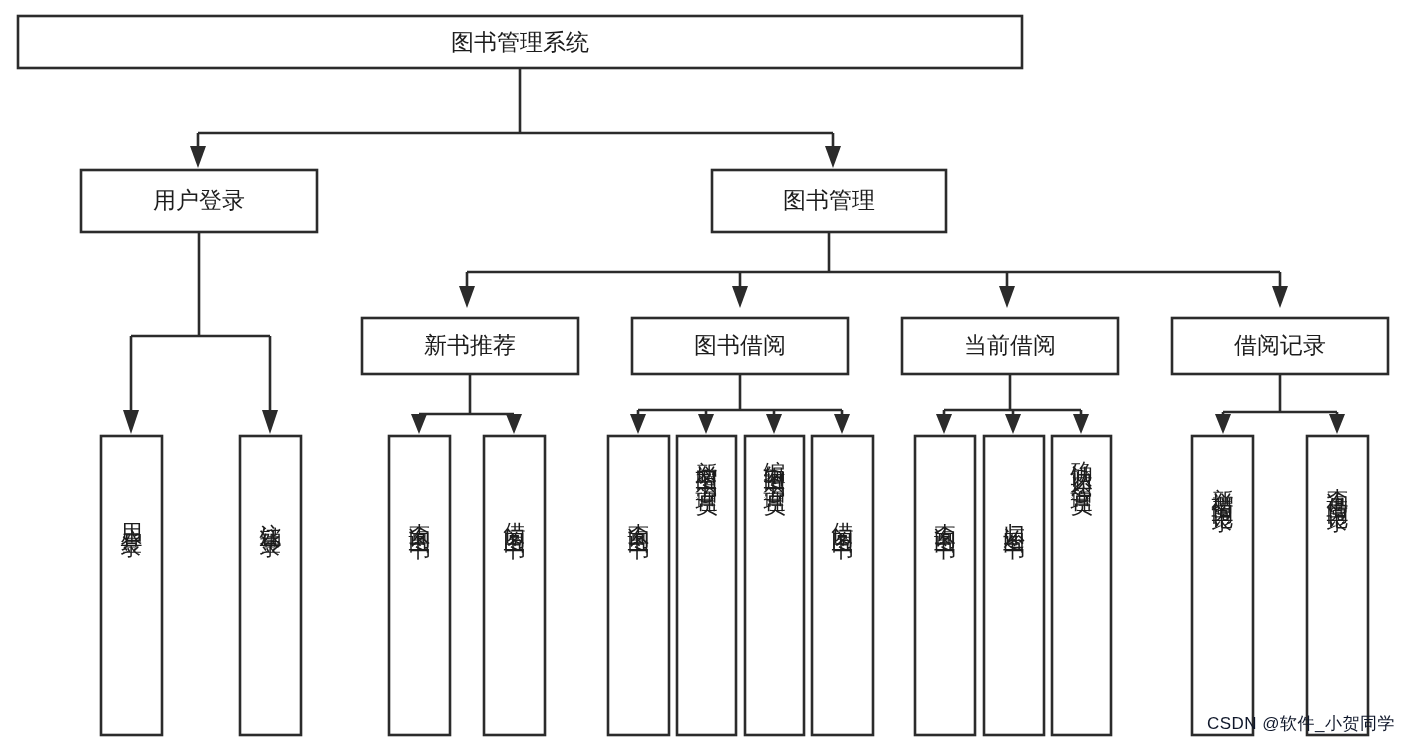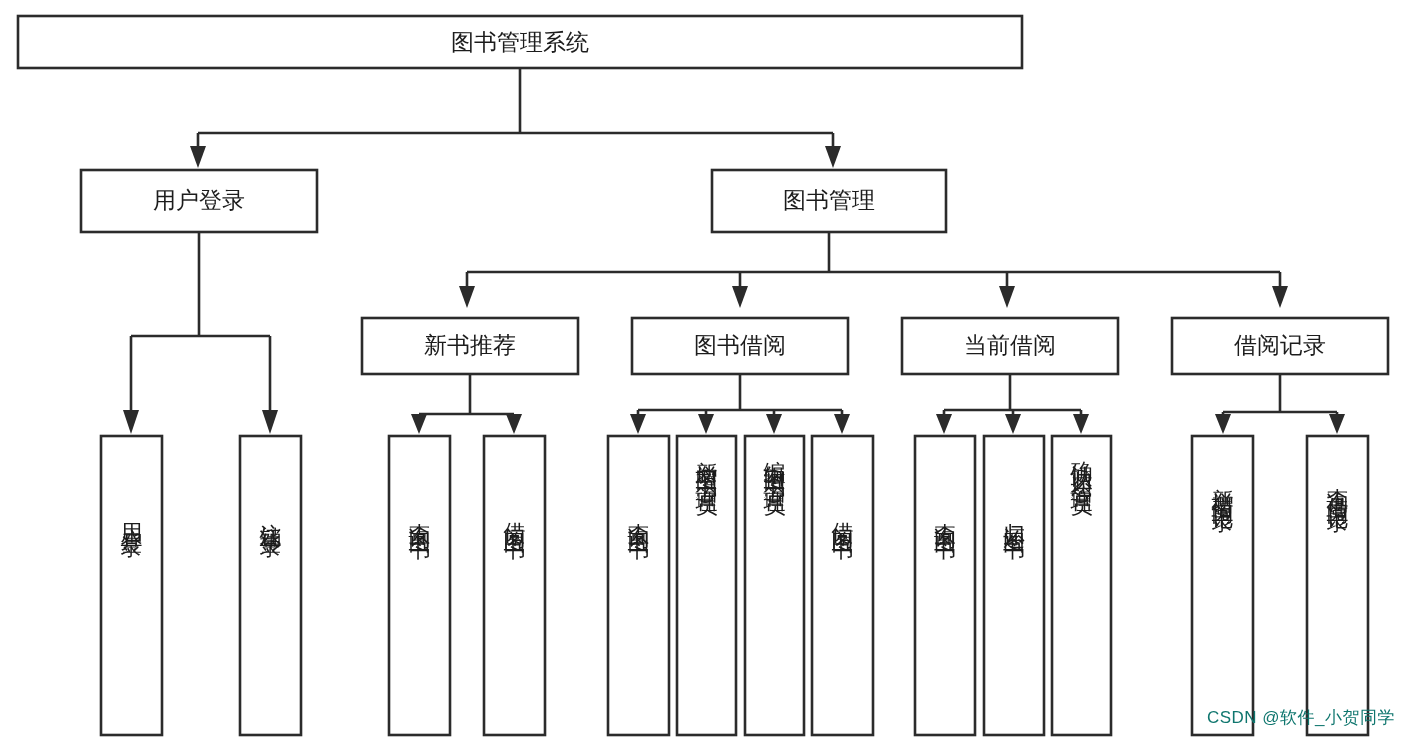--- a/index.html
+++ b/index.html
@@ -57,24 +57,24 @@
     font-family: "Liberation Sans", "DejaVu Sans", sans-serif;
     font-size: 22px;
     line-height: 1;
     letter-spacing: 5px;
     color: #1c1c1c;
     white-space: nowrap;
   }
   .watermark {
     position: absolute;
     right: 10px;
-    bottom: 18px;
+    bottom: 12px;
     font-family: "Liberation Sans", "DejaVu Sans", sans-serif;
     font-size: 17px;
-    color: #0f766e;
+    color: #0f172a;
     letter-spacing: 0.5px;
     white-space: nowrap;
   }
 </style>
 </head>
 <body>
 
 <div id="canvas">
 
   <svg class="diagram" viewBox="0 0 1405 747">

